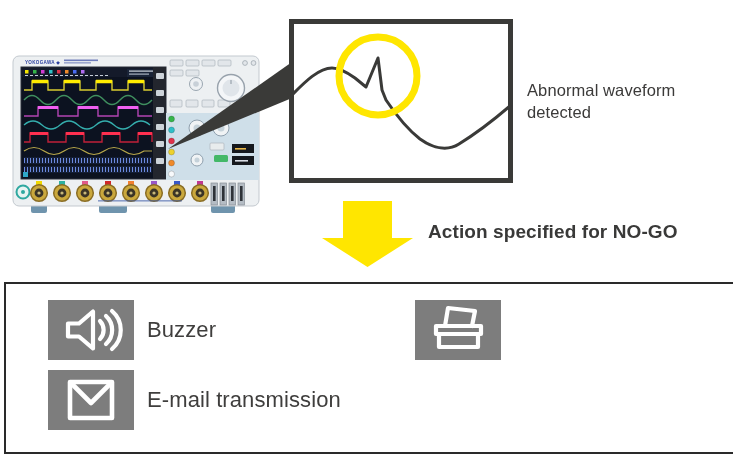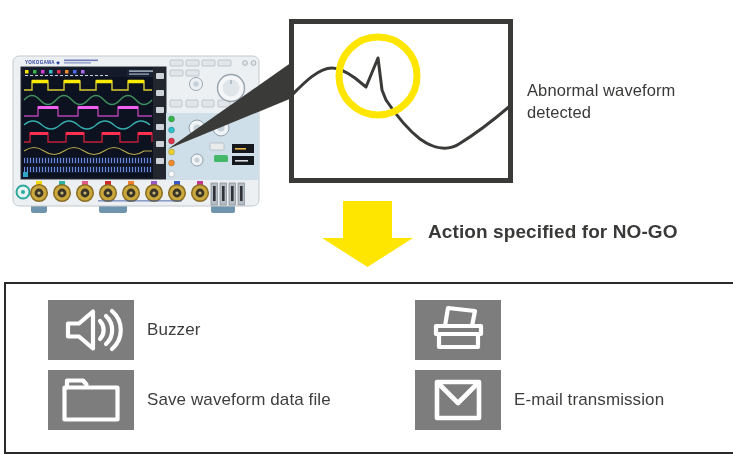--- a/index.html
+++ b/index.html
@@ -22,21 +22,21 @@
     left:4px;top:282px;width:719px;height:157px;
     border:2px solid #2a2a2a;background:#fff;
     display:grid;grid-template-columns:367px auto;grid-auto-rows:70px;
     padding:11px 0 0 42px;box-sizing:content-box;
   }
   .action-item{display:flex;align-items:center;gap:13px;}
   .tile{
     width:86px;height:60px;background:#7d7d7d;flex:0 0 auto;
     display:flex;align-items:center;justify-content:center;
   }
-  .action-label{font-size:17px;color:#3f3e3d;letter-spacing:.1px;}
+  .action-label{font-size:22px;color:#3f3e3d;letter-spacing:.1px;}
 </style>
 </head>
 <body>
 
 <div class="stage">
 
   <svg class="abs illustration" viewBox="0 0 733 282" width="733" height="282" xmlns="http://www.w3.org/2000/svg">
 
     <g>
       <rect x="31" y="203" width="16" height="10" rx="2" fill="#6f94ad"></rect>
@@ -247,31 +247,20 @@
         <svg viewBox="0 0 86 60" width="86" height="60" xmlns="http://www.w3.org/2000/svg">
           <g fill="none" stroke="#ffffff" stroke-width="4.2" stroke-linejoin="round" stroke-linecap="round">
             <path d="M30,26 L33,8 L60,11 L57,26"></path>
             <rect x="21" y="26" width="45" height="8"></rect>
             <rect x="24" y="34" width="39" height="13"></rect>
           </g>
         </svg>
       </div>
     </div>
 
-    <div class="action-item">
-      <div class="tile">
-        <svg viewBox="0 0 86 60" width="86" height="60" xmlns="http://www.w3.org/2000/svg">
-          <g fill="none" stroke="#ffffff" stroke-width="4.2" stroke-linejoin="round" stroke-linecap="round">
-            <path d="M19,17.5 V10.5 H35 L38.5,14.5"></path>
-            <rect x="16.5" y="17.5" width="53" height="32"></rect>
-          </g>
-        </svg>
-      </div>
-      <div class="action-label">Save waveform data file</div>
-    </div>
 
     <div class="action-item">
       <div class="tile">
         <svg viewBox="0 0 86 60" width="86" height="60" xmlns="http://www.w3.org/2000/svg">
           <g fill="none" stroke="#ffffff" stroke-width="4.6" stroke-linejoin="round" stroke-linecap="round">
             <rect x="22" y="12" width="42" height="36"></rect>
             <polyline points="25,15 43,33 61,15"></polyline>
           </g>
         </svg>
       </div>

